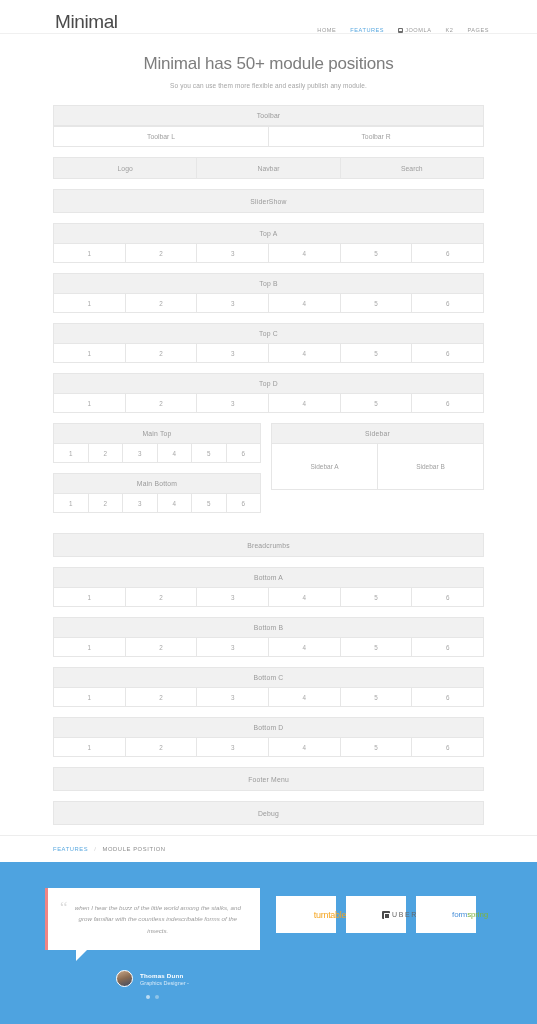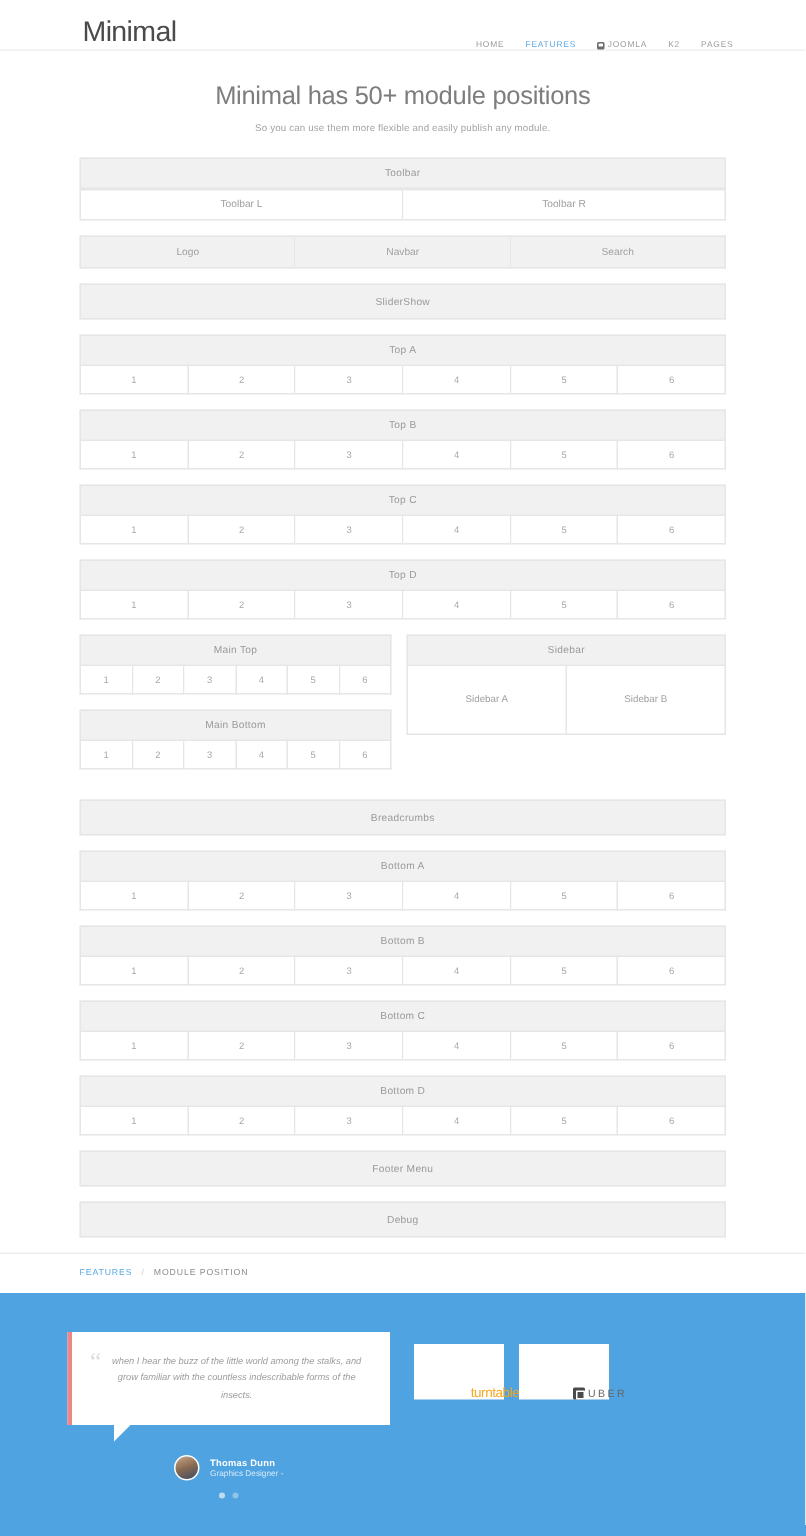--- a/index.html
+++ b/index.html
@@ -243,21 +243,21 @@
     cursor: pointer;
   }
   .dot.on { background: #8fc4e8; }
 
   .brands { display: flex; gap: 10px; padding-top: 8px; }
   .brand-card {
     width: 60px;
     height: 37px;
     background: #fff;
     display: flex;
-    align-items: flex-end;
+    align-items: center;
     justify-content: center;
     padding-left: 48px;
   }
   .brand-turntable {
     font-size: 9px;
     color: #f5a623;
     letter-spacing: -0.3px;
   }
   .brand-uber {
     display: flex;
@@ -510,15 +510,20 @@
   <div class="brands">
     <div class="brand-card">
       <span class="brand-turntable">turntable</span>
     </div>
     <div class="brand-card">
       <span class="brand-uber">
         <span class="uber-glyph"></span>
         <span>UBER</span>
       </span>
     </div>
+    <div class="brand-card">
+      <span class="brand-formspring">
+        <span class="fs-a">form</span><span class="fs-b">spring</span>
+      </span>
+    </div>
   </div>
 
 </div>
 
 </body></html>

